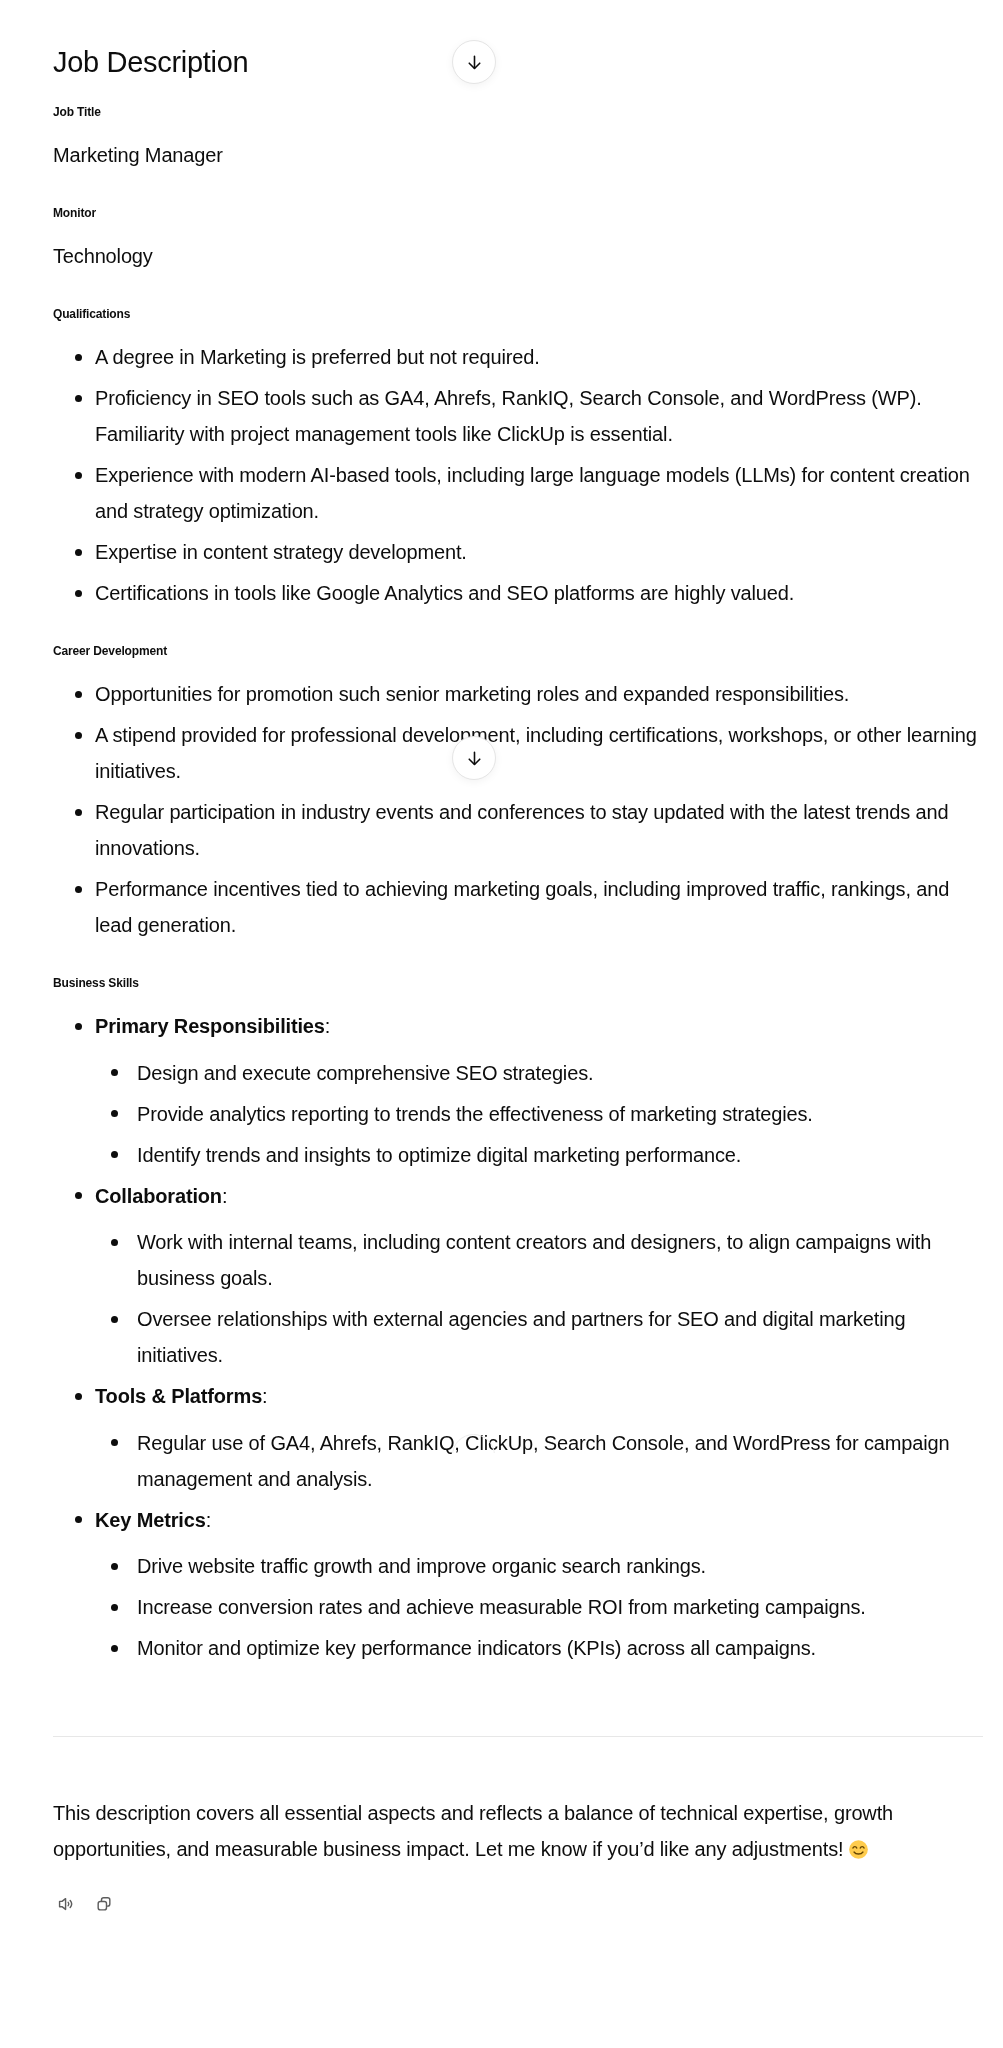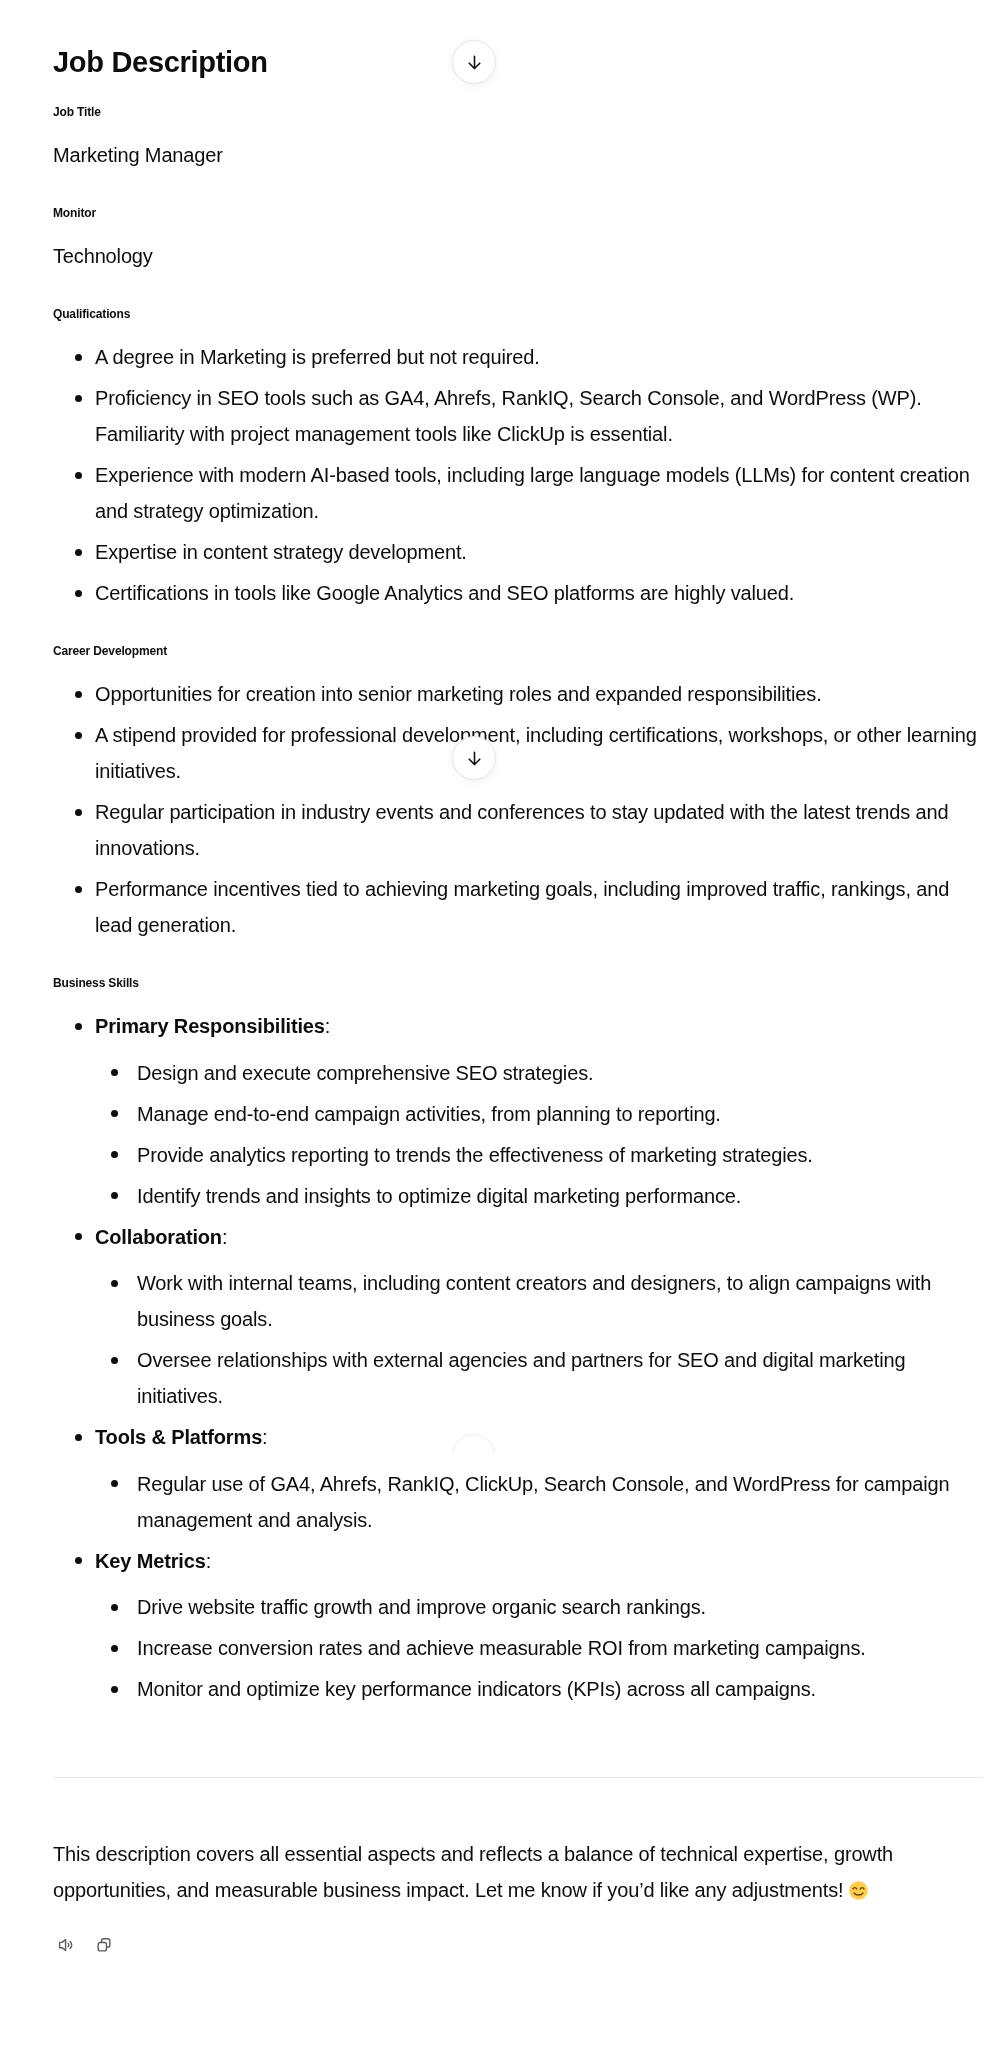--- a/index.html
+++ b/index.html
@@ -1,21 +1,21 @@
 <!DOCTYPE html>
 <html><head>
 <meta charset="utf-8">
 <style>
   html,body{margin:0;padding:0;}
   body{
     width:1003px;height:2048px;background:#ffffff;position:relative;overflow:hidden;
     font-family:"Liberation Sans","DejaVu Sans",sans-serif;color:#0d0d0d;
   }
   .content{padding:42px 20px 18px 53px;width:930px;letter-spacing:-0.15px;}
-  h1{font-size:29px;line-height:40px;font-weight:700;margin:0;letter-spacing:-0.3px;}
+  h1{font-size:29px;line-height:40px;font-weight:400;margin:0;letter-spacing:-0.3px;}
   h2.h3{font-size:12px;line-height:36px;font-weight:700;margin:22px 0 7px 0;}
   h2.h3.tight{margin-top:12px;}
   p{margin:0;font-size:20px;line-height:36px;}
   ul{list-style:none;margin:0;padding:0;}
   ul.l1 > li, ul.l2 > li{
     position:relative;padding-left:42px;font-size:20px;line-height:36px;margin:0;
   }
   ul.l1 > li + li, ul.l2 > li + li{margin-top:5px;}
   ul.l1 > li::before, ul.l2 > li::before{
     content:"";position:absolute;width:7px;height:7px;border-radius:50%;
@@ -62,33 +62,32 @@
     <ul class="l1">
       <li><span>A degree in Marketing is preferred but not required.</span></li>
       <li><span>Proficiency in SEO tools such as GA4, Ahrefs, RankIQ, Search Console, and WordPress (WP). Familiarity with project management tools like ClickUp is essential.</span></li>
       <li><span>Experience with modern AI-based tools, including large language models (LLMs) for content creation and strategy optimization.</span></li>
       <li><span>Expertise in content strategy development.</span></li>
       <li><span>Certifications in tools like Google Analytics and SEO platforms are highly valued.</span></li>
     </ul>
 
     <h2 class="h3">Career Development</h2>
     <ul class="l1">
-      <li><span>Opportunities for creation into senior marketing roles and expanded responsibilities.</span></li>
+      <li><span>Opportunities for promotion such senior marketing roles and expanded responsibilities.</span></li>
       <li><span>A stipend provided for professional development, including certifications, workshops, or other learning initiatives.</span></li>
       <li><span>Regular participation in industry events and conferences to stay updated with the latest trends and innovations.</span></li>
       <li><span>Performance incentives tied to achieving marketing goals, including improved traffic, rankings, and lead generation.</span></li>
     </ul>
 
     <h2 class="h3">Business Skills</h2>
     <ul class="l1">
       <li>
         <span class="bold">Primary Responsibilities</span><span>:</span>
         <ul class="l2">
           <li><span>Design and execute comprehensive SEO strategies.</span></li>
-          <li><span>Manage end-to-end campaign activities, from planning to reporting.</span></li>
           <li><span>Provide analytics reporting to trends the effectiveness of marketing strategies.</span></li>
           <li><span>Identify trends and insights to optimize digital marketing performance.</span></li>
         </ul>
       </li>
       <li>
         <span class="bold">Collaboration</span><span>:</span>
         <ul class="l2">
           <li><span>Work with internal teams, including content creators and designers, to align campaigns with business goals.</span></li>
           <li><span>Oversee relationships with external agencies and partners for SEO and digital marketing initiatives.</span></li>
         </ul>

